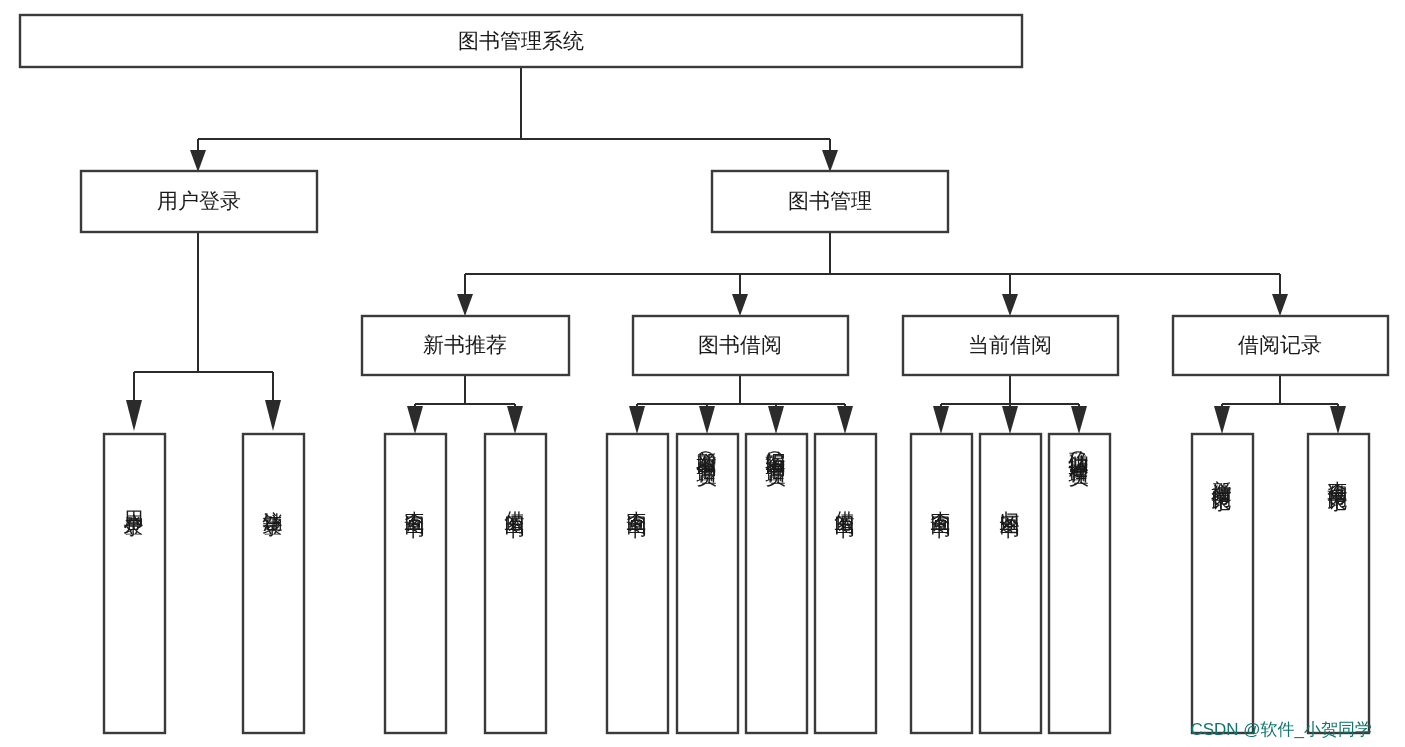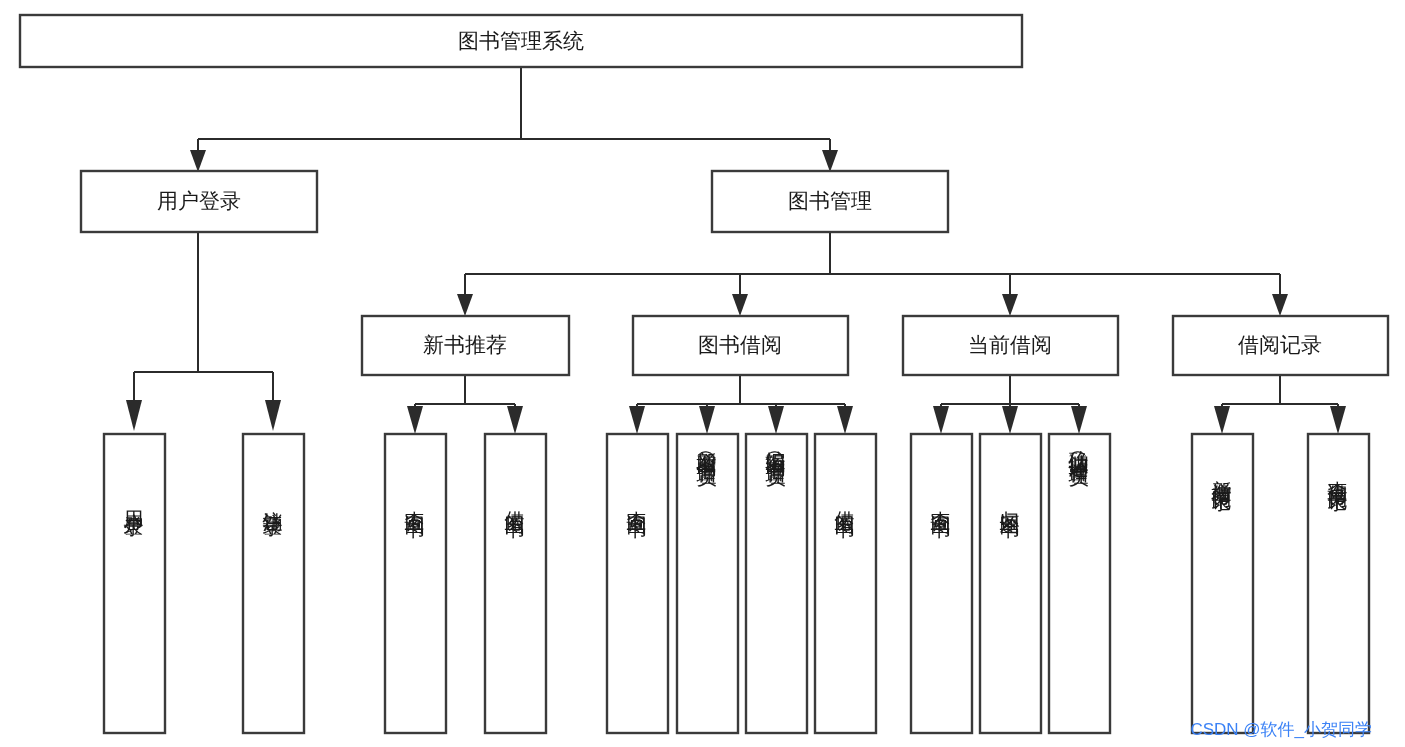--- a/index.html
+++ b/index.html
@@ -56,21 +56,21 @@
   .arrow-head {
     fill: #2b2b2b;
     stroke: none;
   }
   .watermark {
     position: absolute;
     right: 10px;
     bottom: 6px;
     font-family: "Liberation Sans", "DejaVu Sans", sans-serif;
     font-size: 17px;
-    color: #3b82f6;
+    color: #0f766e;
     white-space: nowrap;
     pointer-events: none;
   }
 </style>
 </head>
 <body>
 
 <div id="diagram-root">
 
   <svg class="diagram-canvas" viewBox="0 0 1405 747" xmlns="http://www.w3.org/2000/svg">

